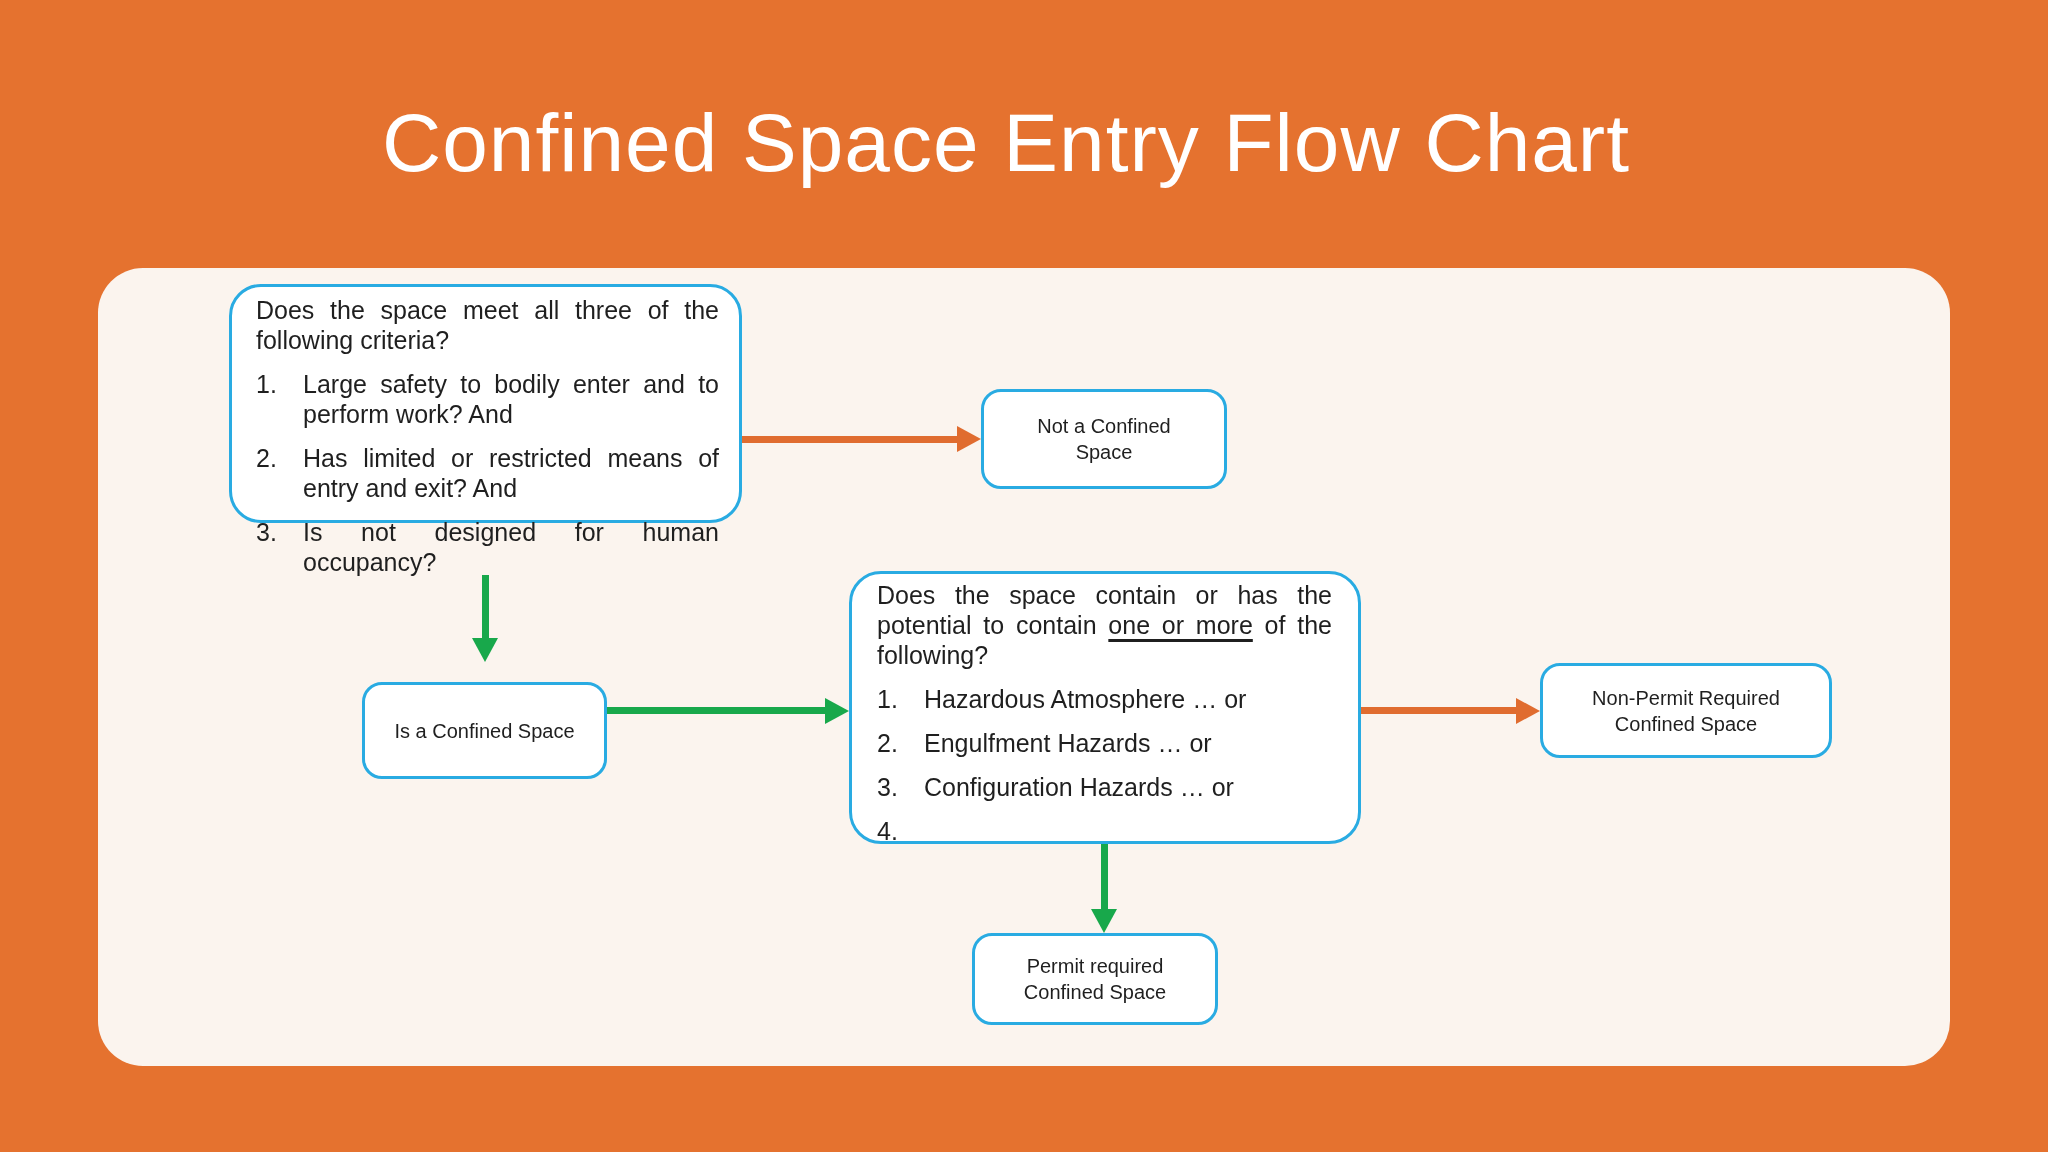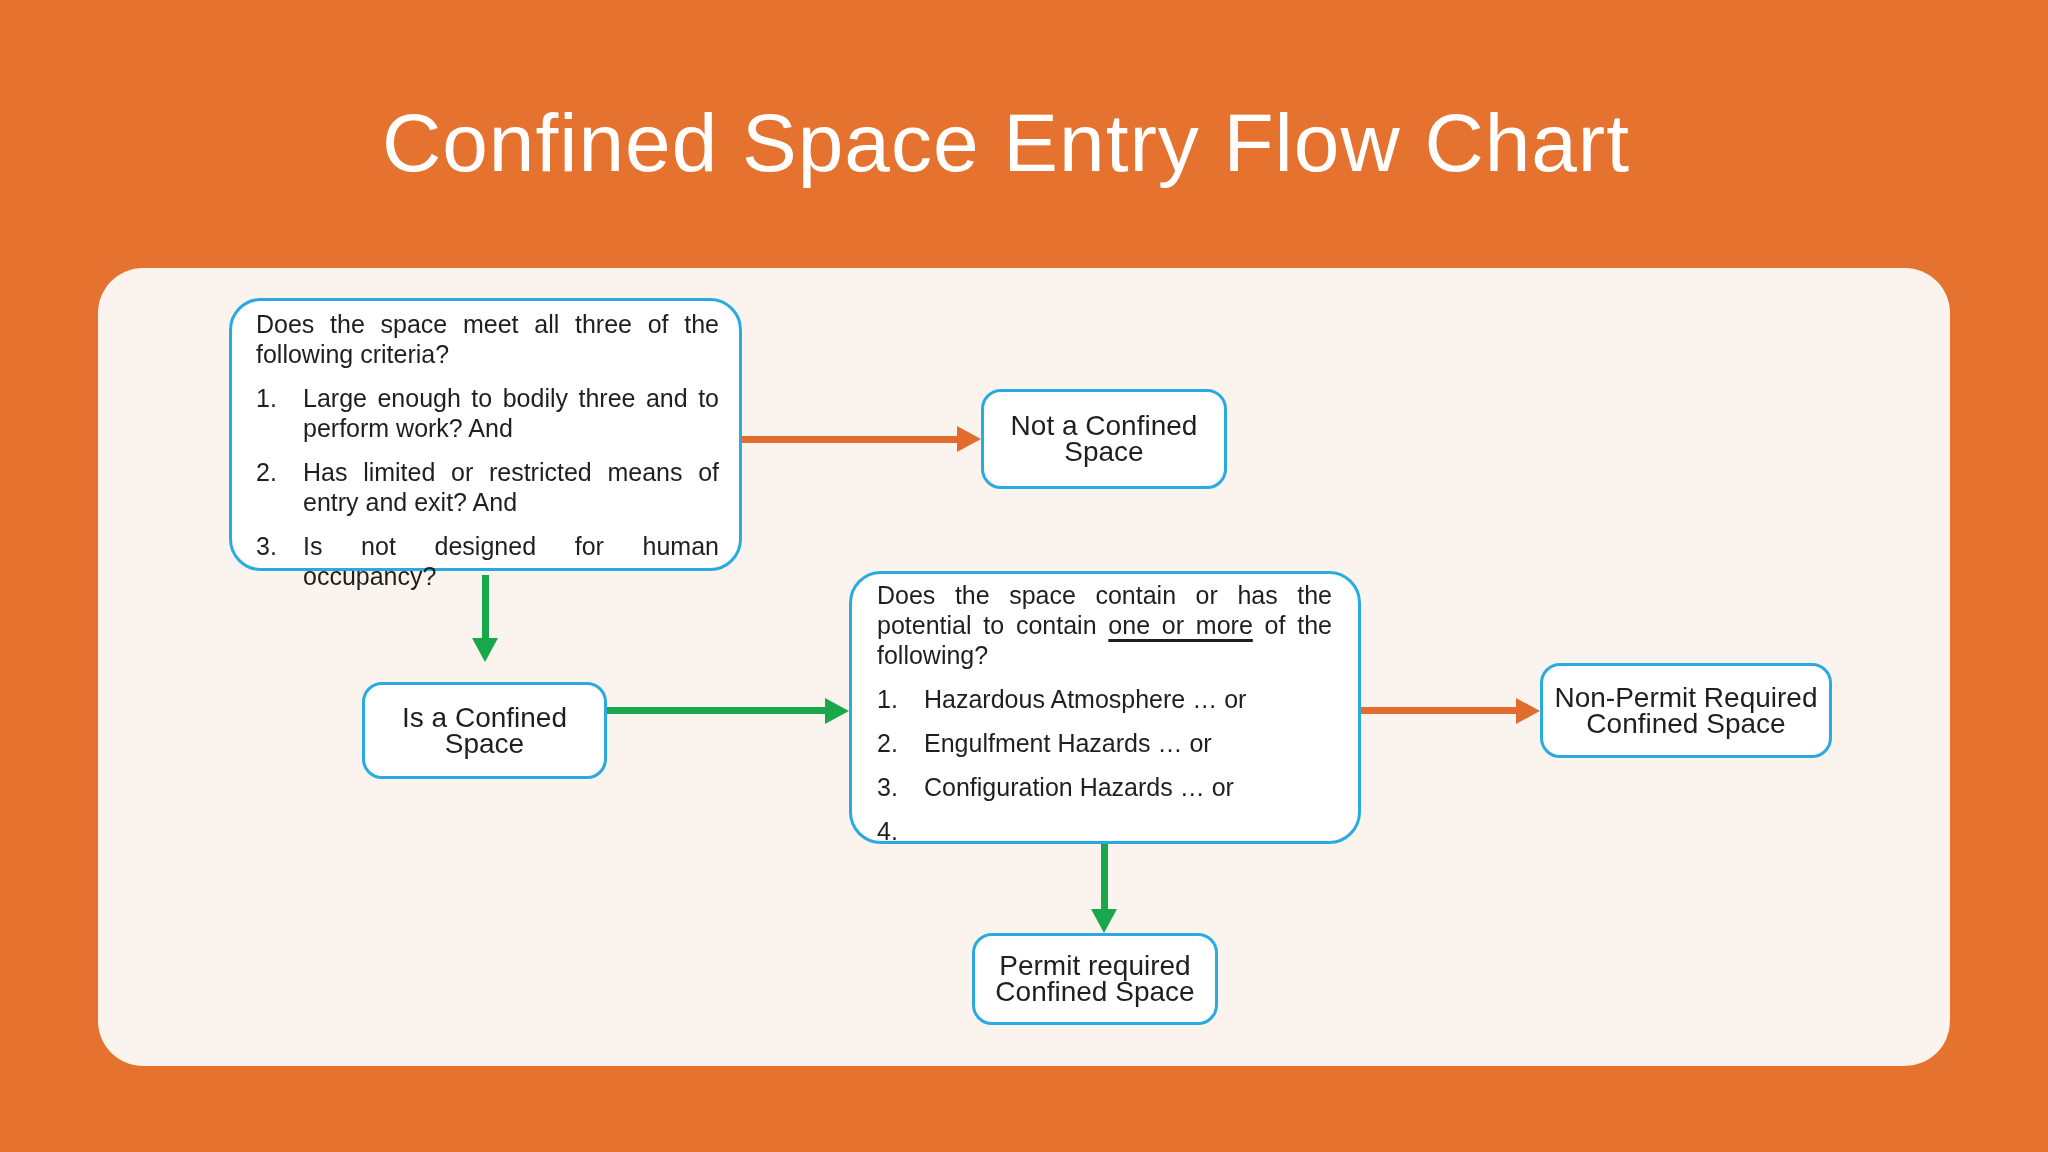--- a/index.html
+++ b/index.html
@@ -79,25 +79,25 @@
     text-decoration: underline;
     text-decoration-thickness: 2.5px;
     text-underline-offset: 5px;
   }
   .node {
     border-radius: 20px;
     display: flex;
     align-items: center;
     justify-content: center;
     text-align: center;
-    font-size: 28px;
+    font-size: 20px;
     line-height: 26px;
     white-space: pre-line;
   }
-  #criteria-box { left: 229px; top: 298px; width: 513px; height: 273px; padding: 8px 20px 0 24px; }
+  #criteria-box { left: 229px; top: 284px; width: 513px; height: 239px; padding: 8px 20px 0 24px; }
   #hazards-box  { left: 849px; top: 571px; width: 512px; height: 273px; padding: 6px 26px 12px 25px; }
   #not-confined-box { left: 981px;  top: 389px; width: 246px; height: 100px; }
   #is-confined-box  { left: 362px;  top: 682px; width: 245px; height: 97px;  }
   #non-permit-box   { left: 1540px; top: 663px; width: 292px; height: 95px;  }
   #permit-box       { left: 972px;  top: 933px; width: 246px; height: 92px;  }
   .shaft { position: absolute; }
   .shaft.h { height: 7px; }
   .shaft.v { width: 7px; }
   .shaft.orange { background: var(--arrow_orange); }
   .shaft.green  { background: var(--arrow_green); }
@@ -124,21 +124,21 @@
 <div id="screen">
 
   <div class="title">Confined Space Entry Flow Chart</div>
 
   <div class="panel"></div>
 
   <div class="box bigbox" id="criteria-box">
     <div class="intro">Does the space meet all three of the following criteria?</div>
     <div class="item">
       <span class="num">1.</span>
-      <span class="itxt">Large enough to bodily three and to perform work? And</span>
+      <span class="itxt">Large safety to bodily enter and to perform work? And</span>
     </div>
     <div class="item">
       <span class="num">2.</span>
       <span class="itxt">Has limited or restricted means of entry and exit? And</span>
     </div>
     <div class="item">
       <span class="num">3.</span>
       <span class="itxt">Is not designed for human occupancy?</span>
     </div>
   </div>

